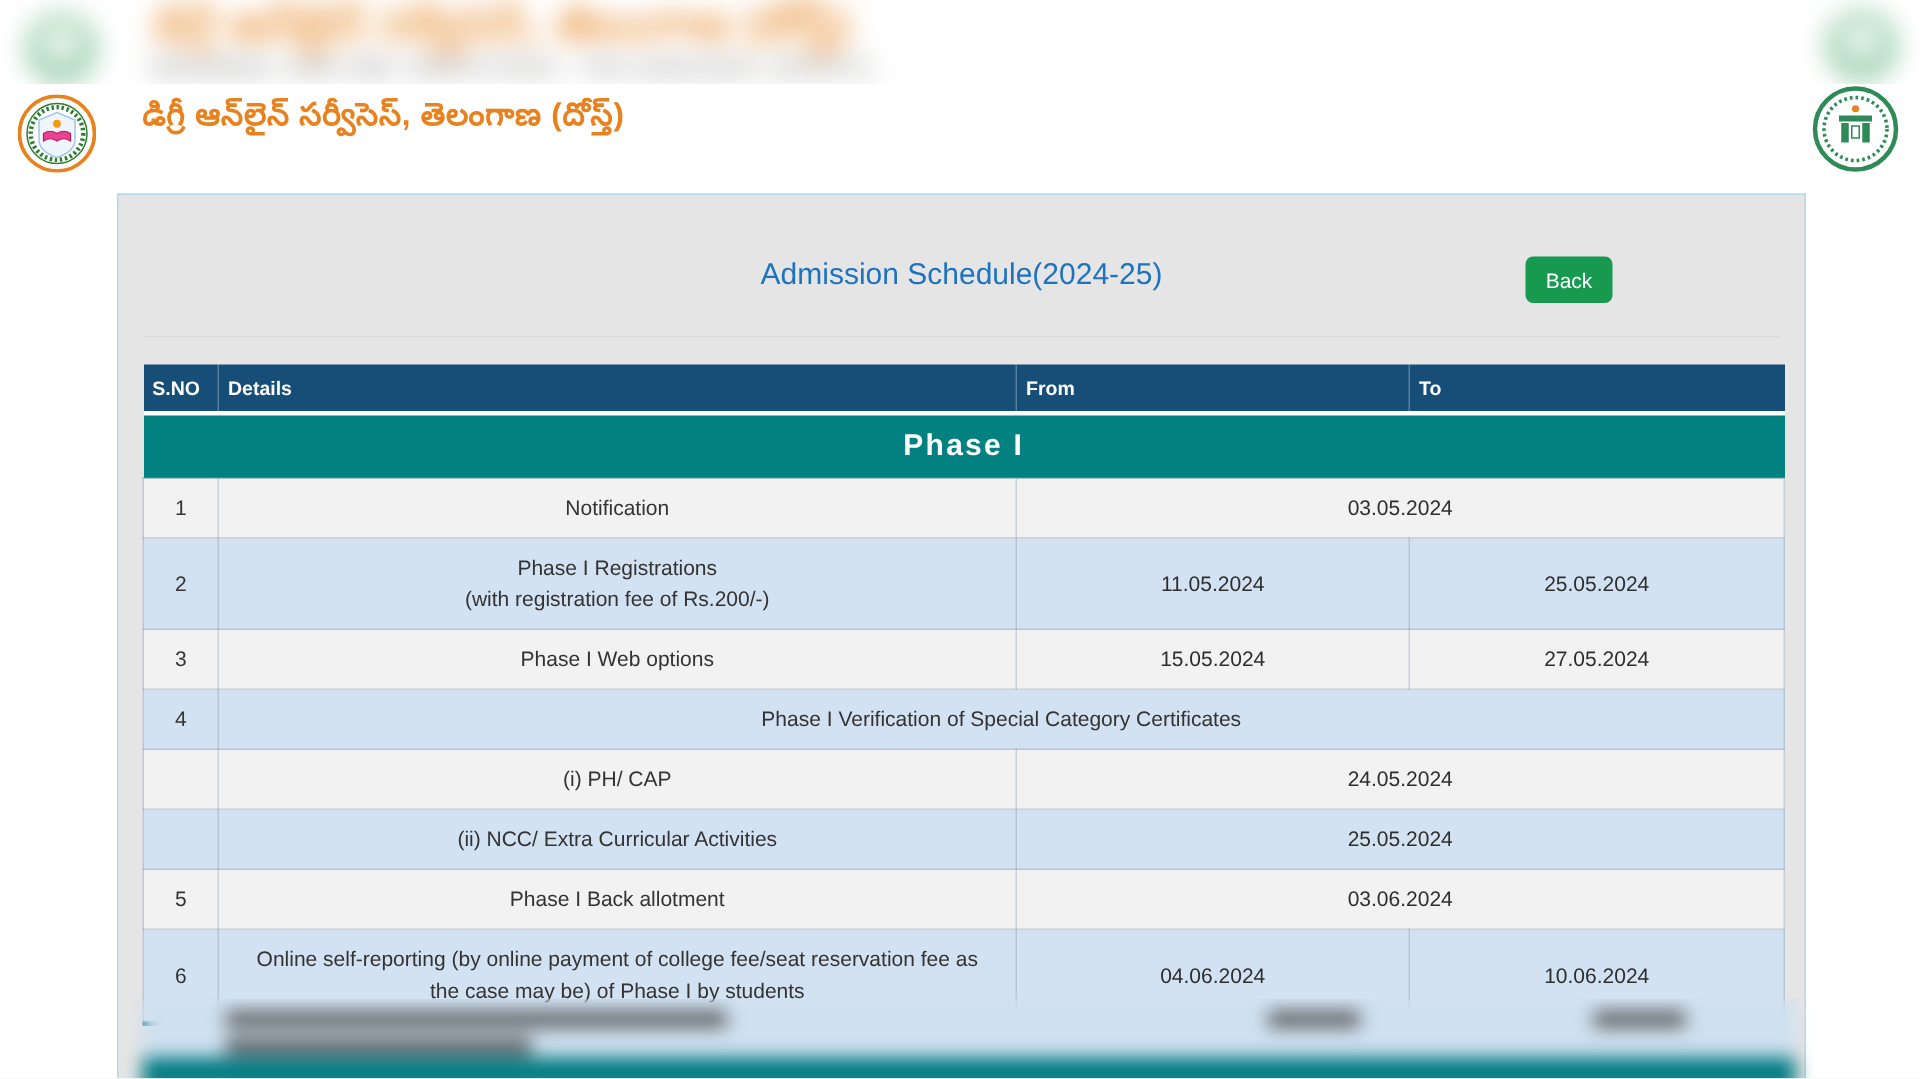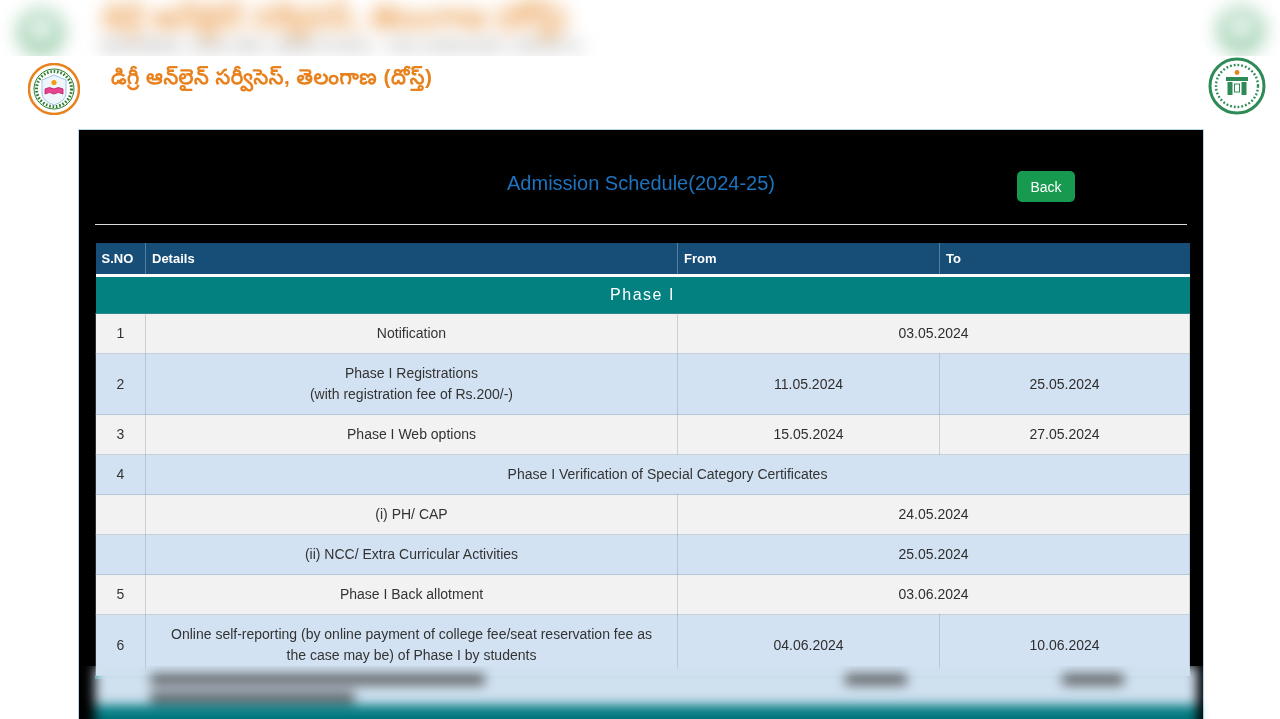--- a/index.html
+++ b/index.html
@@ -13,30 +13,30 @@
   .blur-top .logo-blob { position:absolute; width:46px; height:46px; border-radius:50%;
       background:radial-gradient(circle at 50% 45%, #ffffff 20%, #8cc8a0 55%, #5ea97c 100%); }
   .blur-top .logo-blob.left { left:18px; top:9px; }
   .blur-top .logo-blob.right { right:16px; top:7px; }
   .blur-top .telugu-clone { position:absolute; left:102px; top:0px; font-size:30px; font-weight:bold;
       color:#e8923a; white-space:nowrap; letter-spacing:1px; }
   .blur-top .english-clone { position:absolute; left:102px; top:37px; font-size:15px; font-weight:bold;
       color:#7d7d7d; white-space:nowrap; letter-spacing:3px; }
 
   
-  .brand-header { position:absolute; top:56px; left:16px; right:0; height:74px; background:#fff;padding-left:44px; }
+  .brand-header { position:absolute; top:56px; left:0; right:0; height:74px; background:#fff;padding-left:44px; }
   .brand-logo-left { position:absolute; left:12px; top:7px; width:52px; height:52px; }
   .brand-logo-right { position:absolute; right:14px; top:1px; width:58px; height:58px; }
   .brand-titles { position:absolute; left:95px; top:8px; }
   .brand-telugu { font-size:21px; font-weight:bold; color:#e8821e; line-height:26px; letter-spacing:0.5px; }
   .brand-english { font-size:17px; font-weight:bold; color:#141414; line-height:24px; letter-spacing:0.2px; }
 
   
   .card { position:absolute; left:78px; top:129px; width:1126px; height:590px;
-      background:#000000; border:1px solid #b5d7ea; border-bottom:none; }
+      background:#e5e5e5; border:1px solid #b5d7ea; border-bottom:none; }
   .card-titlebar { position:relative; height:94px; }
   .page-title { position:absolute; left:0; right:0; top:42px; text-align:center;
       font-size:20px; color:#1e73be; }
   .back-btn { position:absolute; right:128px; top:41px; width:58px; height:31px;
       background:#179a50; color:#fff; font-size:14px; font-family:inherit;
       border:none; border-radius:5px; cursor:pointer; }
   .title-divider { height:1px; background:#dcdcdc; margin:0 16px; }
 
   
   .table-wrap { margin:18px 16px 0 16px; }
@@ -44,21 +44,21 @@
   table.schedule col.c-sno { width:50px; }
   table.schedule col.c-details { width:532px; }
   table.schedule col.c-from { width:262px; }
   table.schedule col.c-to { width:250px; }
 
   table.schedule thead td { background:#164e78; color:#fff; font-weight:bold; font-size:13px;
       padding:8px 6px; border-right:1px solid rgba(255,255,255,0.28);
       border-bottom:3px solid #fdfdfd; }
   table.schedule thead td:last-child { border-right:none; }
 
-  tr.phase-row td { background:#028180; color:#fff; font-weight:normal; font-size:16px;
+  tr.phase-row td { background:#028180; color:#fff; font-weight:bold; font-size:20px;
       text-align:center; letter-spacing:1.5px; padding:9px 6px; }
 
   tr.data-row td { font-size:14px; color:#333; line-height:21px; padding:9px 14px;
       border:1px solid rgba(125,145,165,0.35); }
   tr.data-row td.sno { text-align:center; padding:9px 4px; }
   tr.data-row td.details { text-align:center; white-space:pre-line; }
   tr.data-row td.date { text-align:center; color:#2e2e2e; }
   tr.data-row.alt-gray td { background:#f2f2f2; }
   tr.data-row.alt-blue td { background:#d3e2f2; }
 

